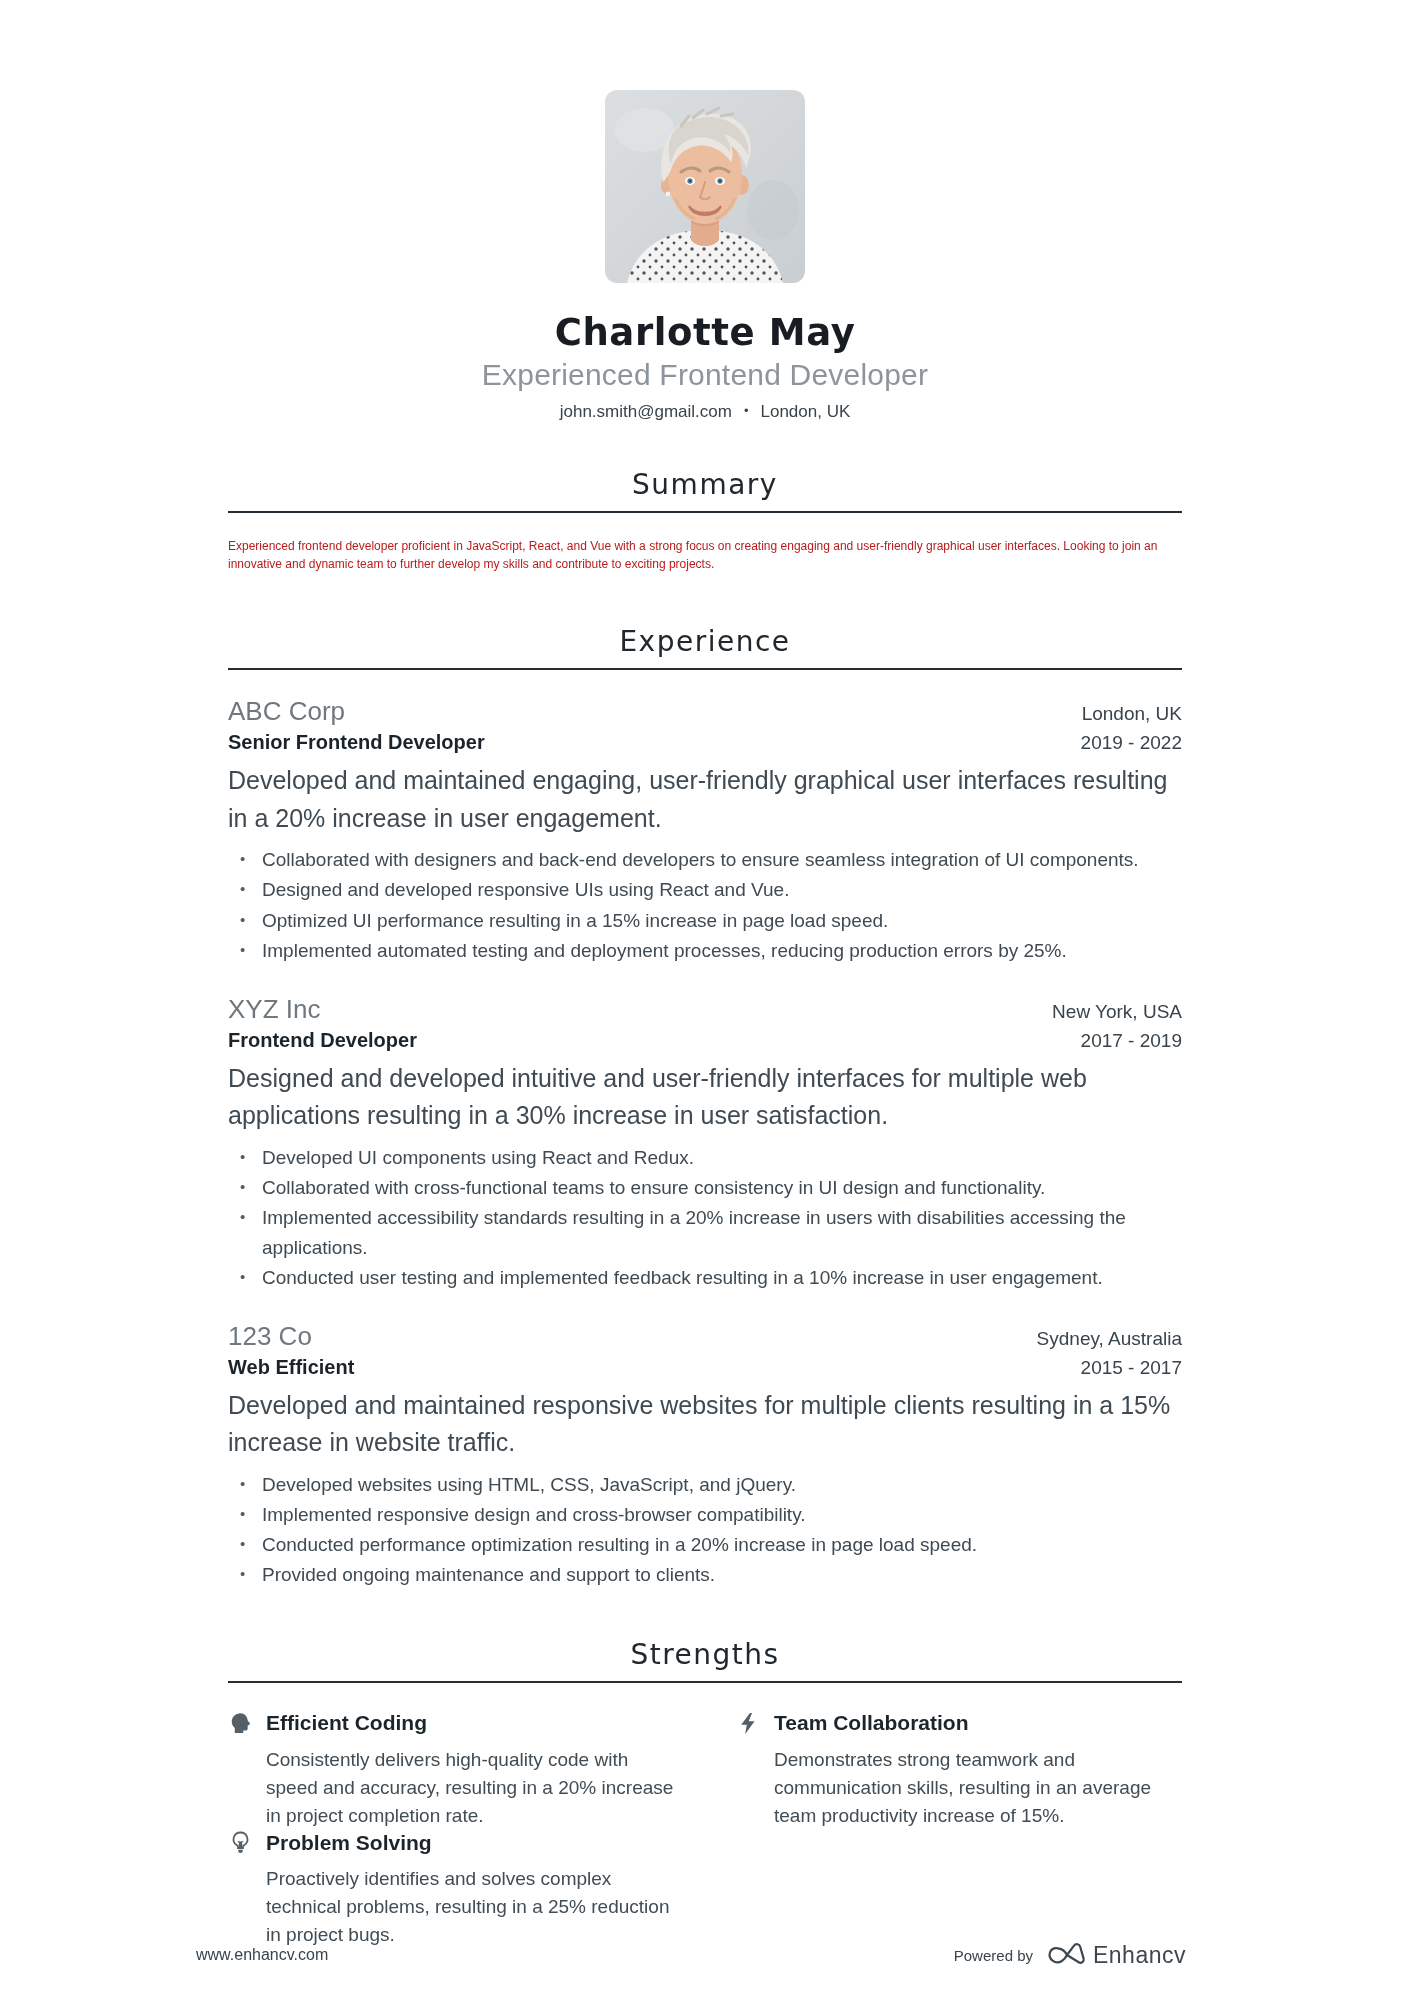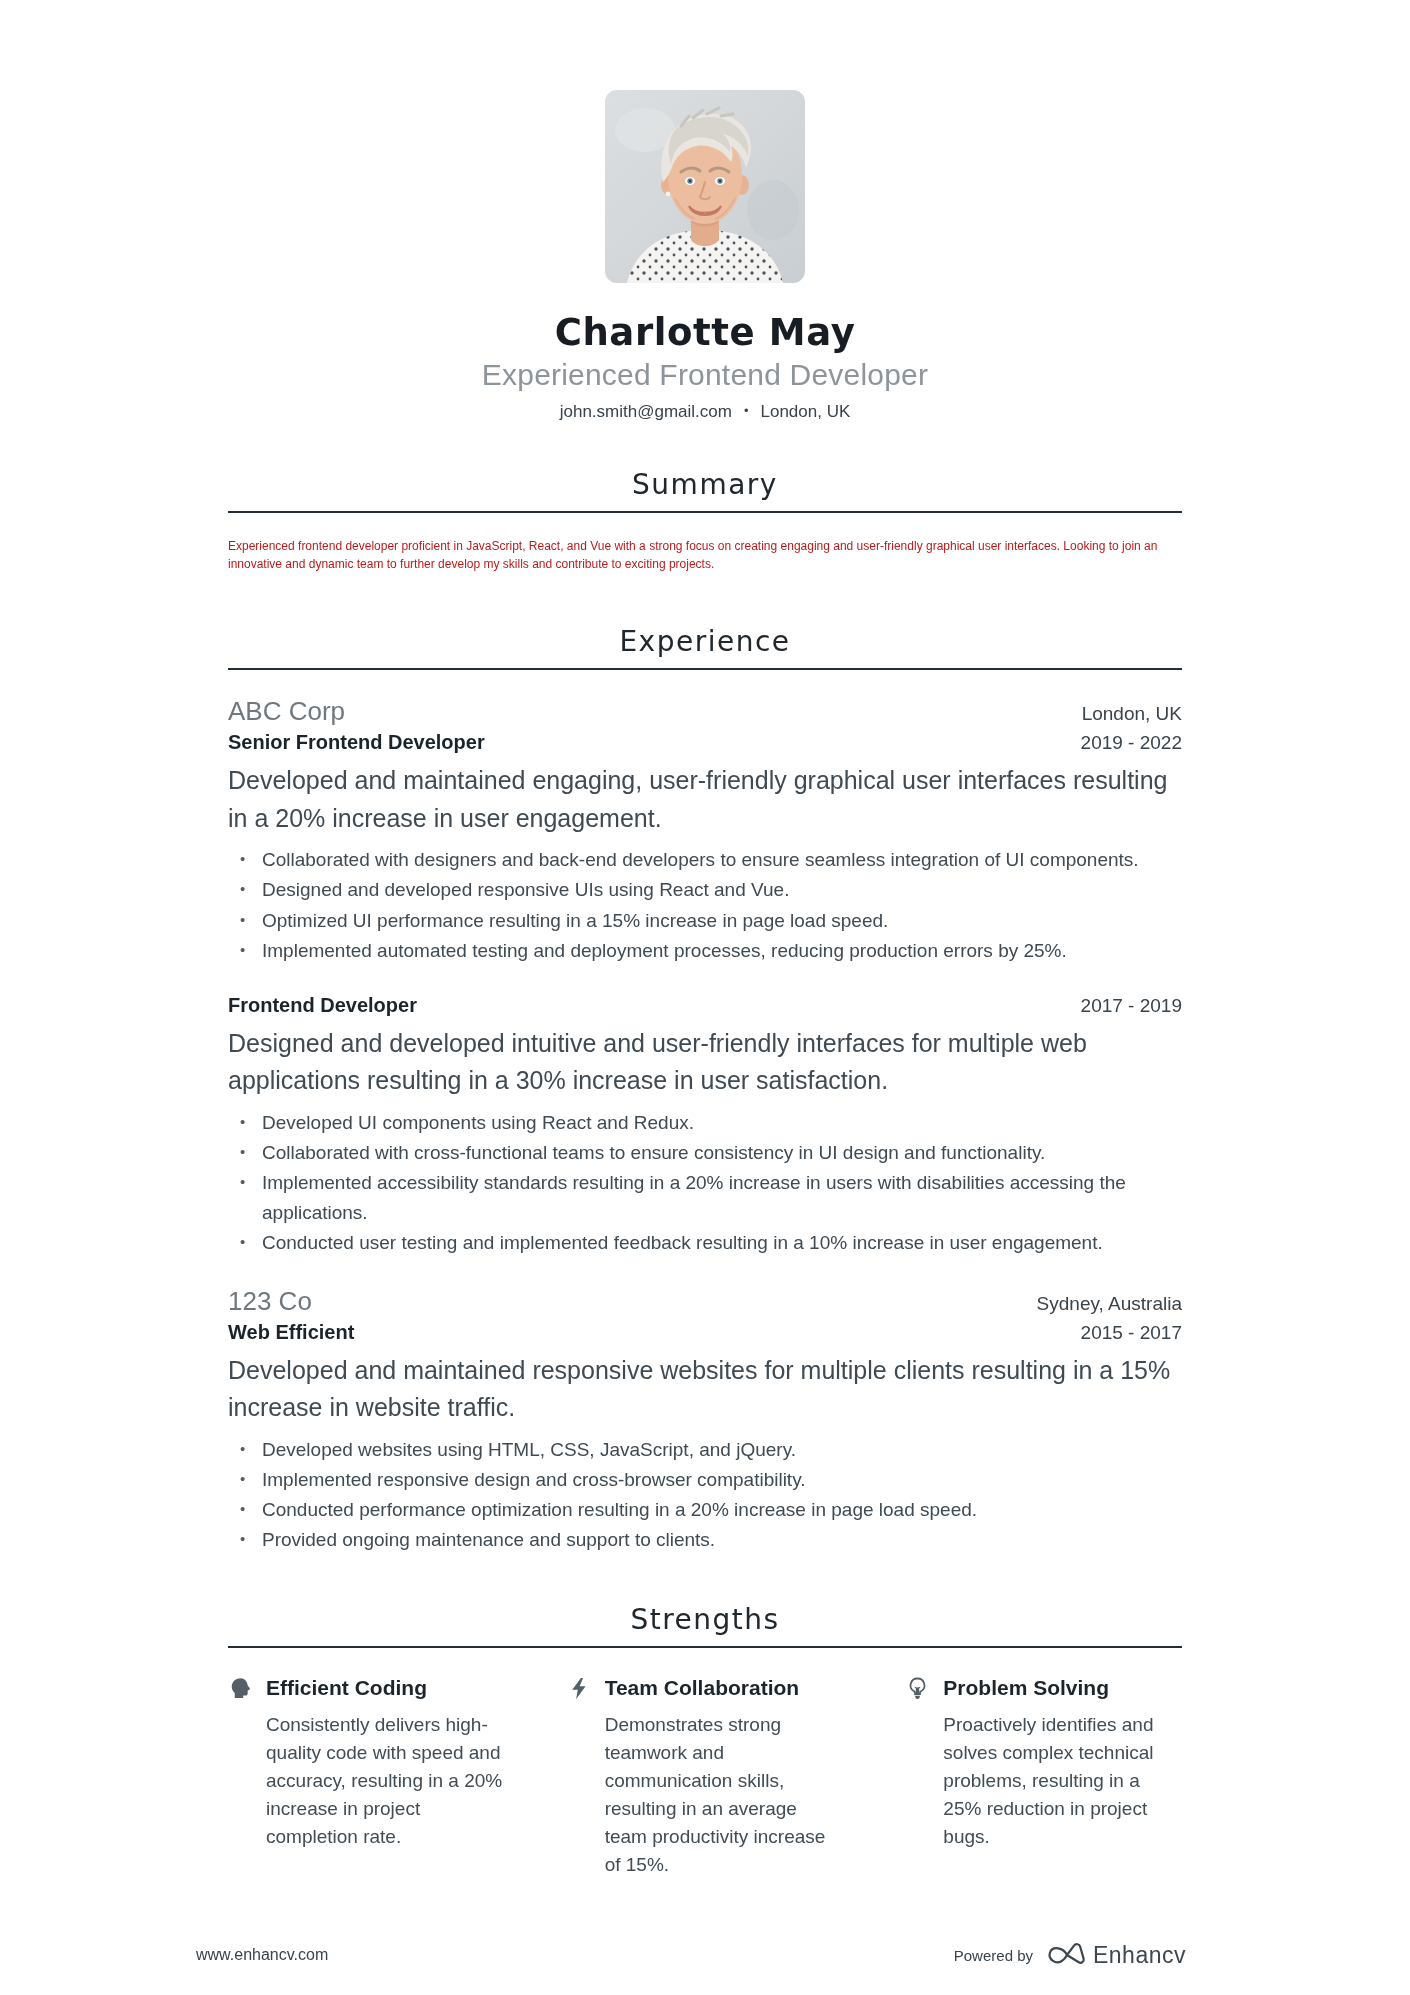--- a/index.html
+++ b/index.html
@@ -42,21 +42,21 @@
   .job-location { font-size: 19px; color: #39434b; }
   .role { font-size: 20px; color: #1b242b; font-weight: 700; }
   .role-row { margin-top: 4px; }
   .dates { font-size: 19px; color: #39434b; font-weight: 400; }
   .job-desc { margin: 8px 0 0; font-size: 25px; line-height: 1.5; }
   .job-bullets { margin: 8px 0 0; padding: 0 0 0 34px; list-style: none; }
   .job-bullets li { font-size: 19px; line-height: 1.58; position: relative; }
   .job-bullets li::before { content: "•"; position: absolute; left: -22px; top: 2px; font-size: 15px; color: #525d65; }
 
   
-  .strengths-grid { display: grid; grid-template-columns: repeat(3, 1fr); column-gap: 62px; margin-top: 28px; }
+  .strengths-grid { display: grid; grid-template-columns: repeat(2, 1fr); column-gap: 62px; margin-top: 28px; }
   .strength-head { display: flex; align-items: center; gap: 13px; }
   .strength-head svg { width: 25px; height: 25px; flex: 0 0 auto; }
   .strength-title { font-size: 21px; color: #1c252b; font-weight: 700; }
   .strength-text { margin: 10px 0 0 38px; font-size: 19px; line-height: 1.48; color: #414c54; }
 
   
   .footer {
     position: absolute; left: 64px; right: 92px; bottom: 26px;
     display: flex; justify-content: space-between; align-items: center;
   }
@@ -157,20 +157,24 @@
           <p class="job-desc">Developed and maintained engaging, user-friendly graphical user interfaces resulting in a 20% increase in user engagement.</p>
           <ul class="job-bullets">
             <li>Collaborated with designers and back-end developers to ensure seamless integration of UI components.</li>
             <li>Designed and developed responsive UIs using React and Vue.</li>
             <li>Optimized UI performance resulting in a 15% increase in page load speed.</li>
             <li>Implemented automated testing and deployment processes, reducing production errors by 25%.</li>
           </ul>
         </div>
 
         <div class="job">
+          <div class="job-row">
+            <span class="company">XYZ Inc</span>
+            <span class="job-location">New York, USA</span>
+          </div>
           <div class="job-row role-row">
             <span class="role">Frontend Developer</span>
             <span class="dates">2017 - 2019</span>
           </div>
           <p class="job-desc">Designed and developed intuitive and user-friendly interfaces for multiple web applications resulting in a 30% increase in user satisfaction.</p>
           <ul class="job-bullets">
             <li>Developed UI components using React and Redux.</li>
             <li>Collaborated with cross-functional teams to ensure consistency in UI design and functionality.</li>
             <li>Implemented accessibility standards resulting in a 20% increase in users with disabilities accessing the applications.</li>
             <li>Conducted user testing and implemented feedback resulting in a 10% increase in user engagement.</li>

